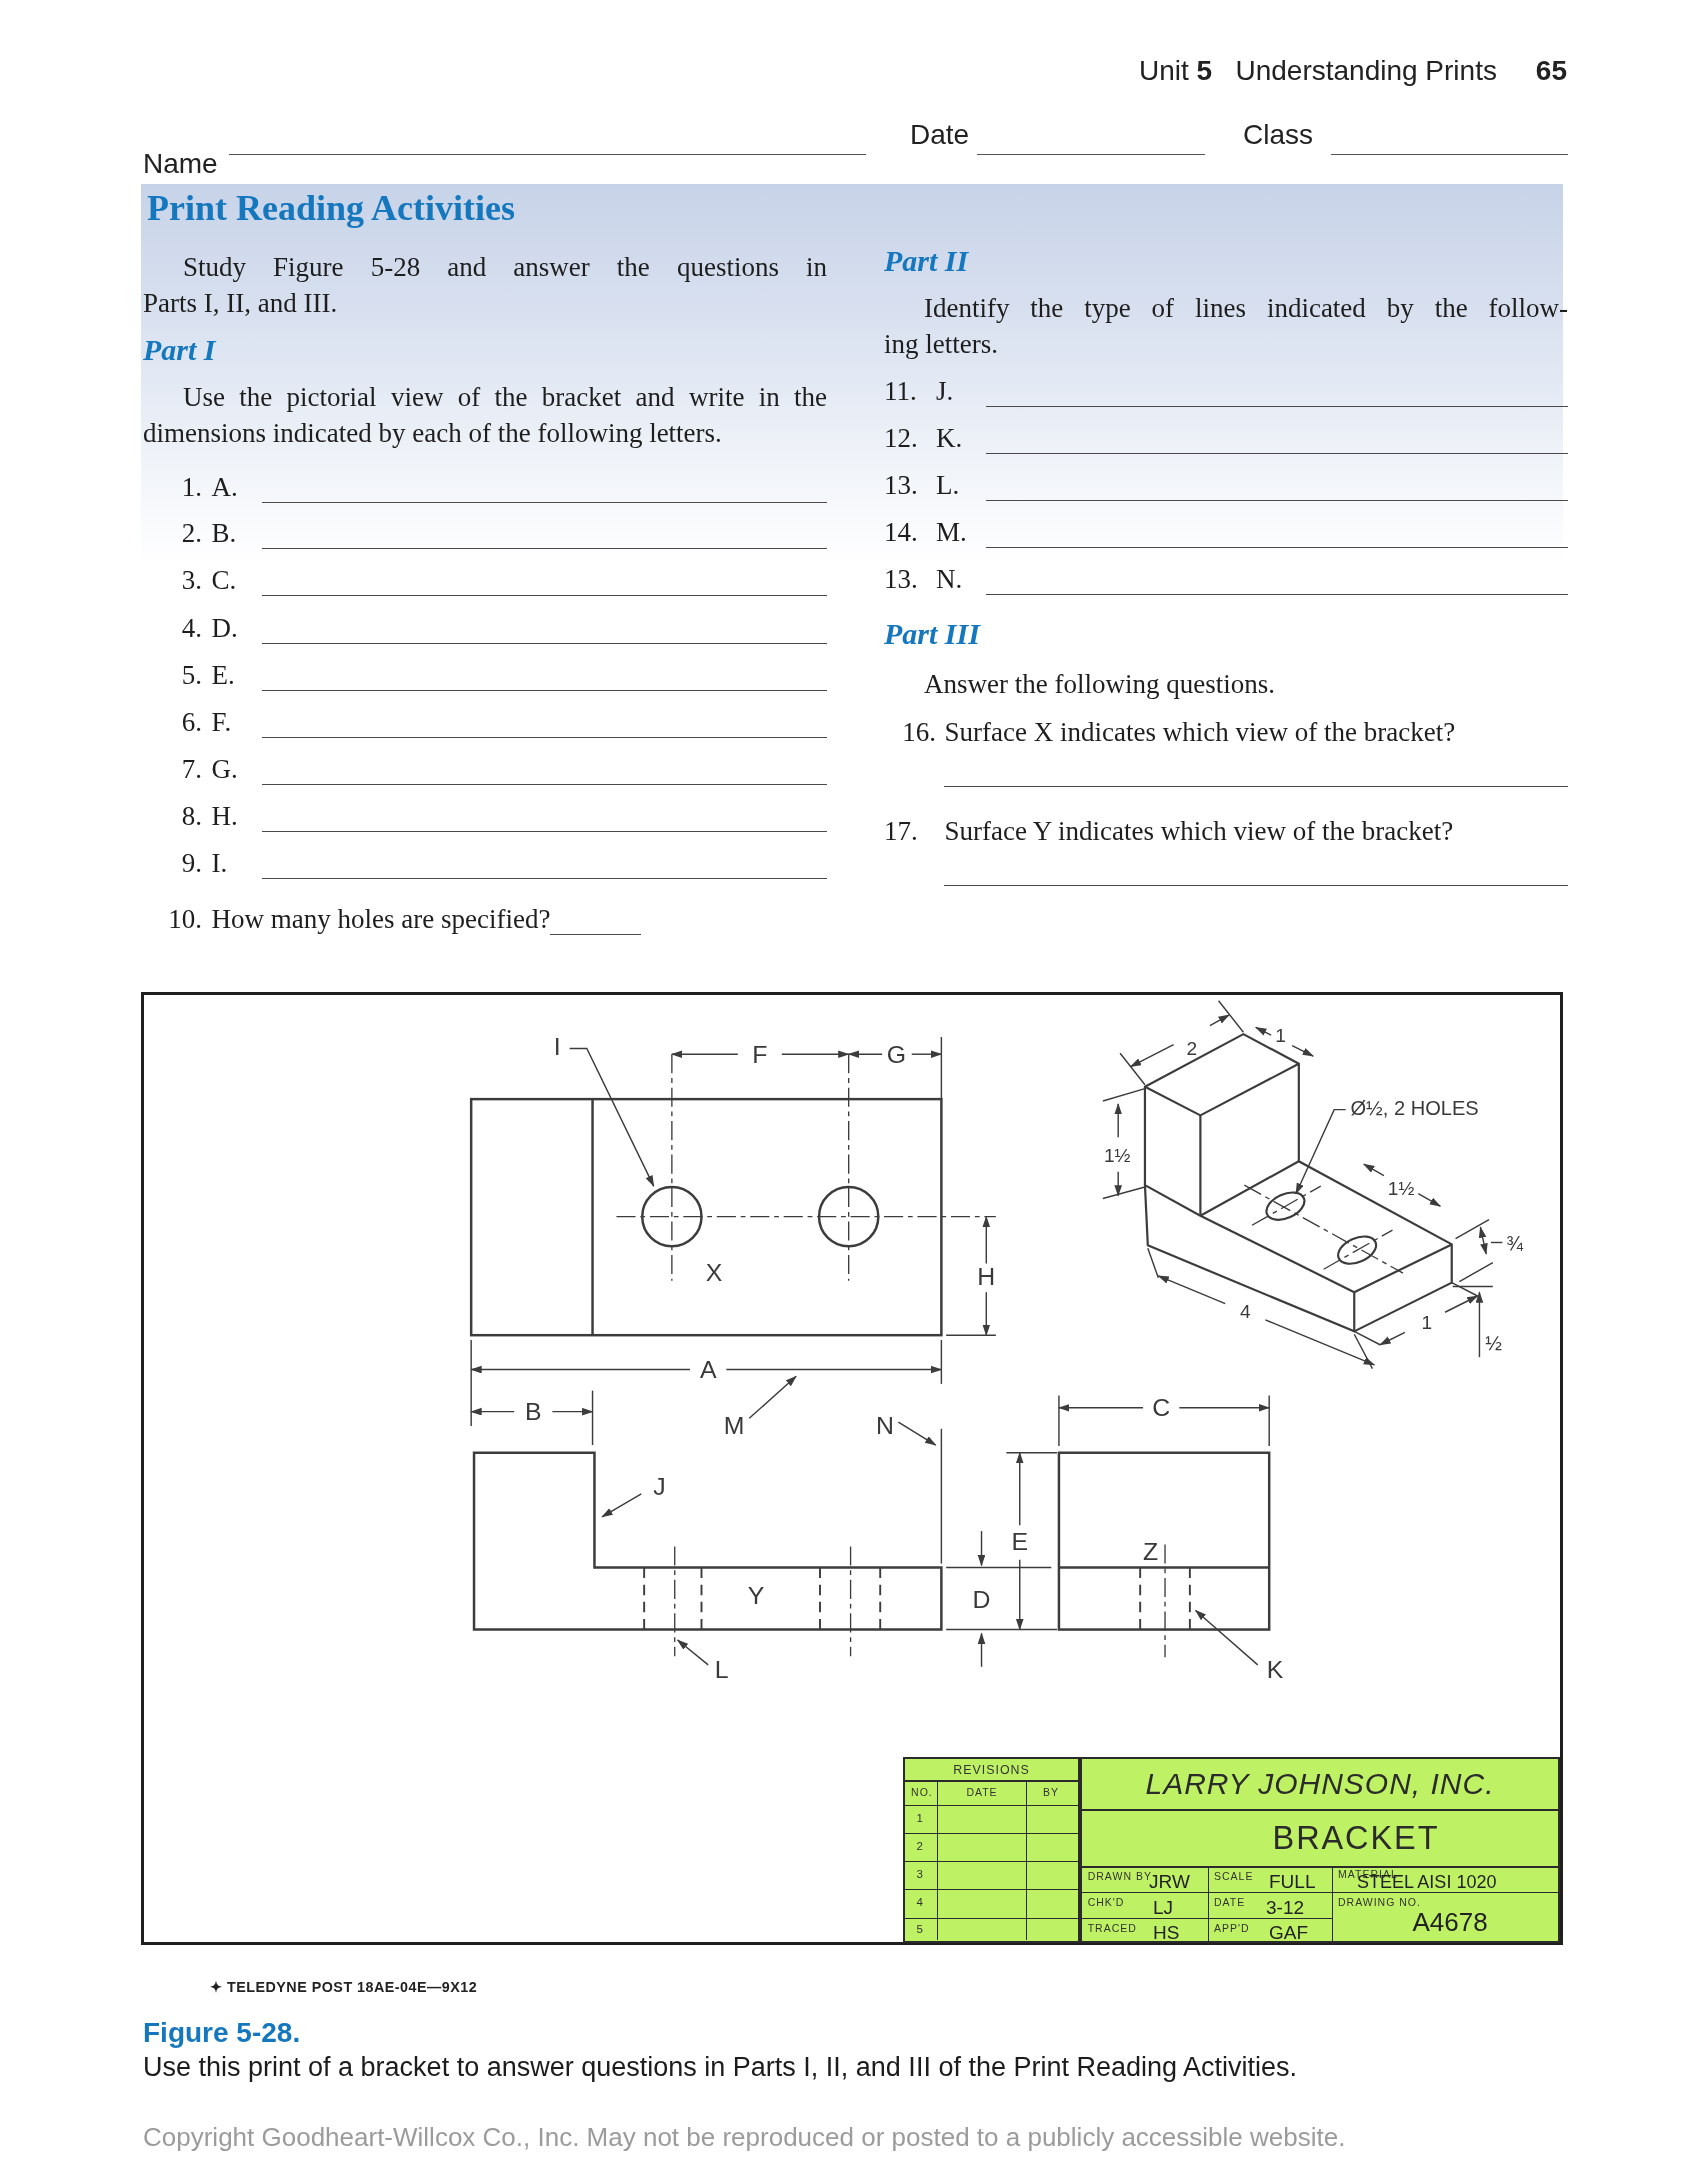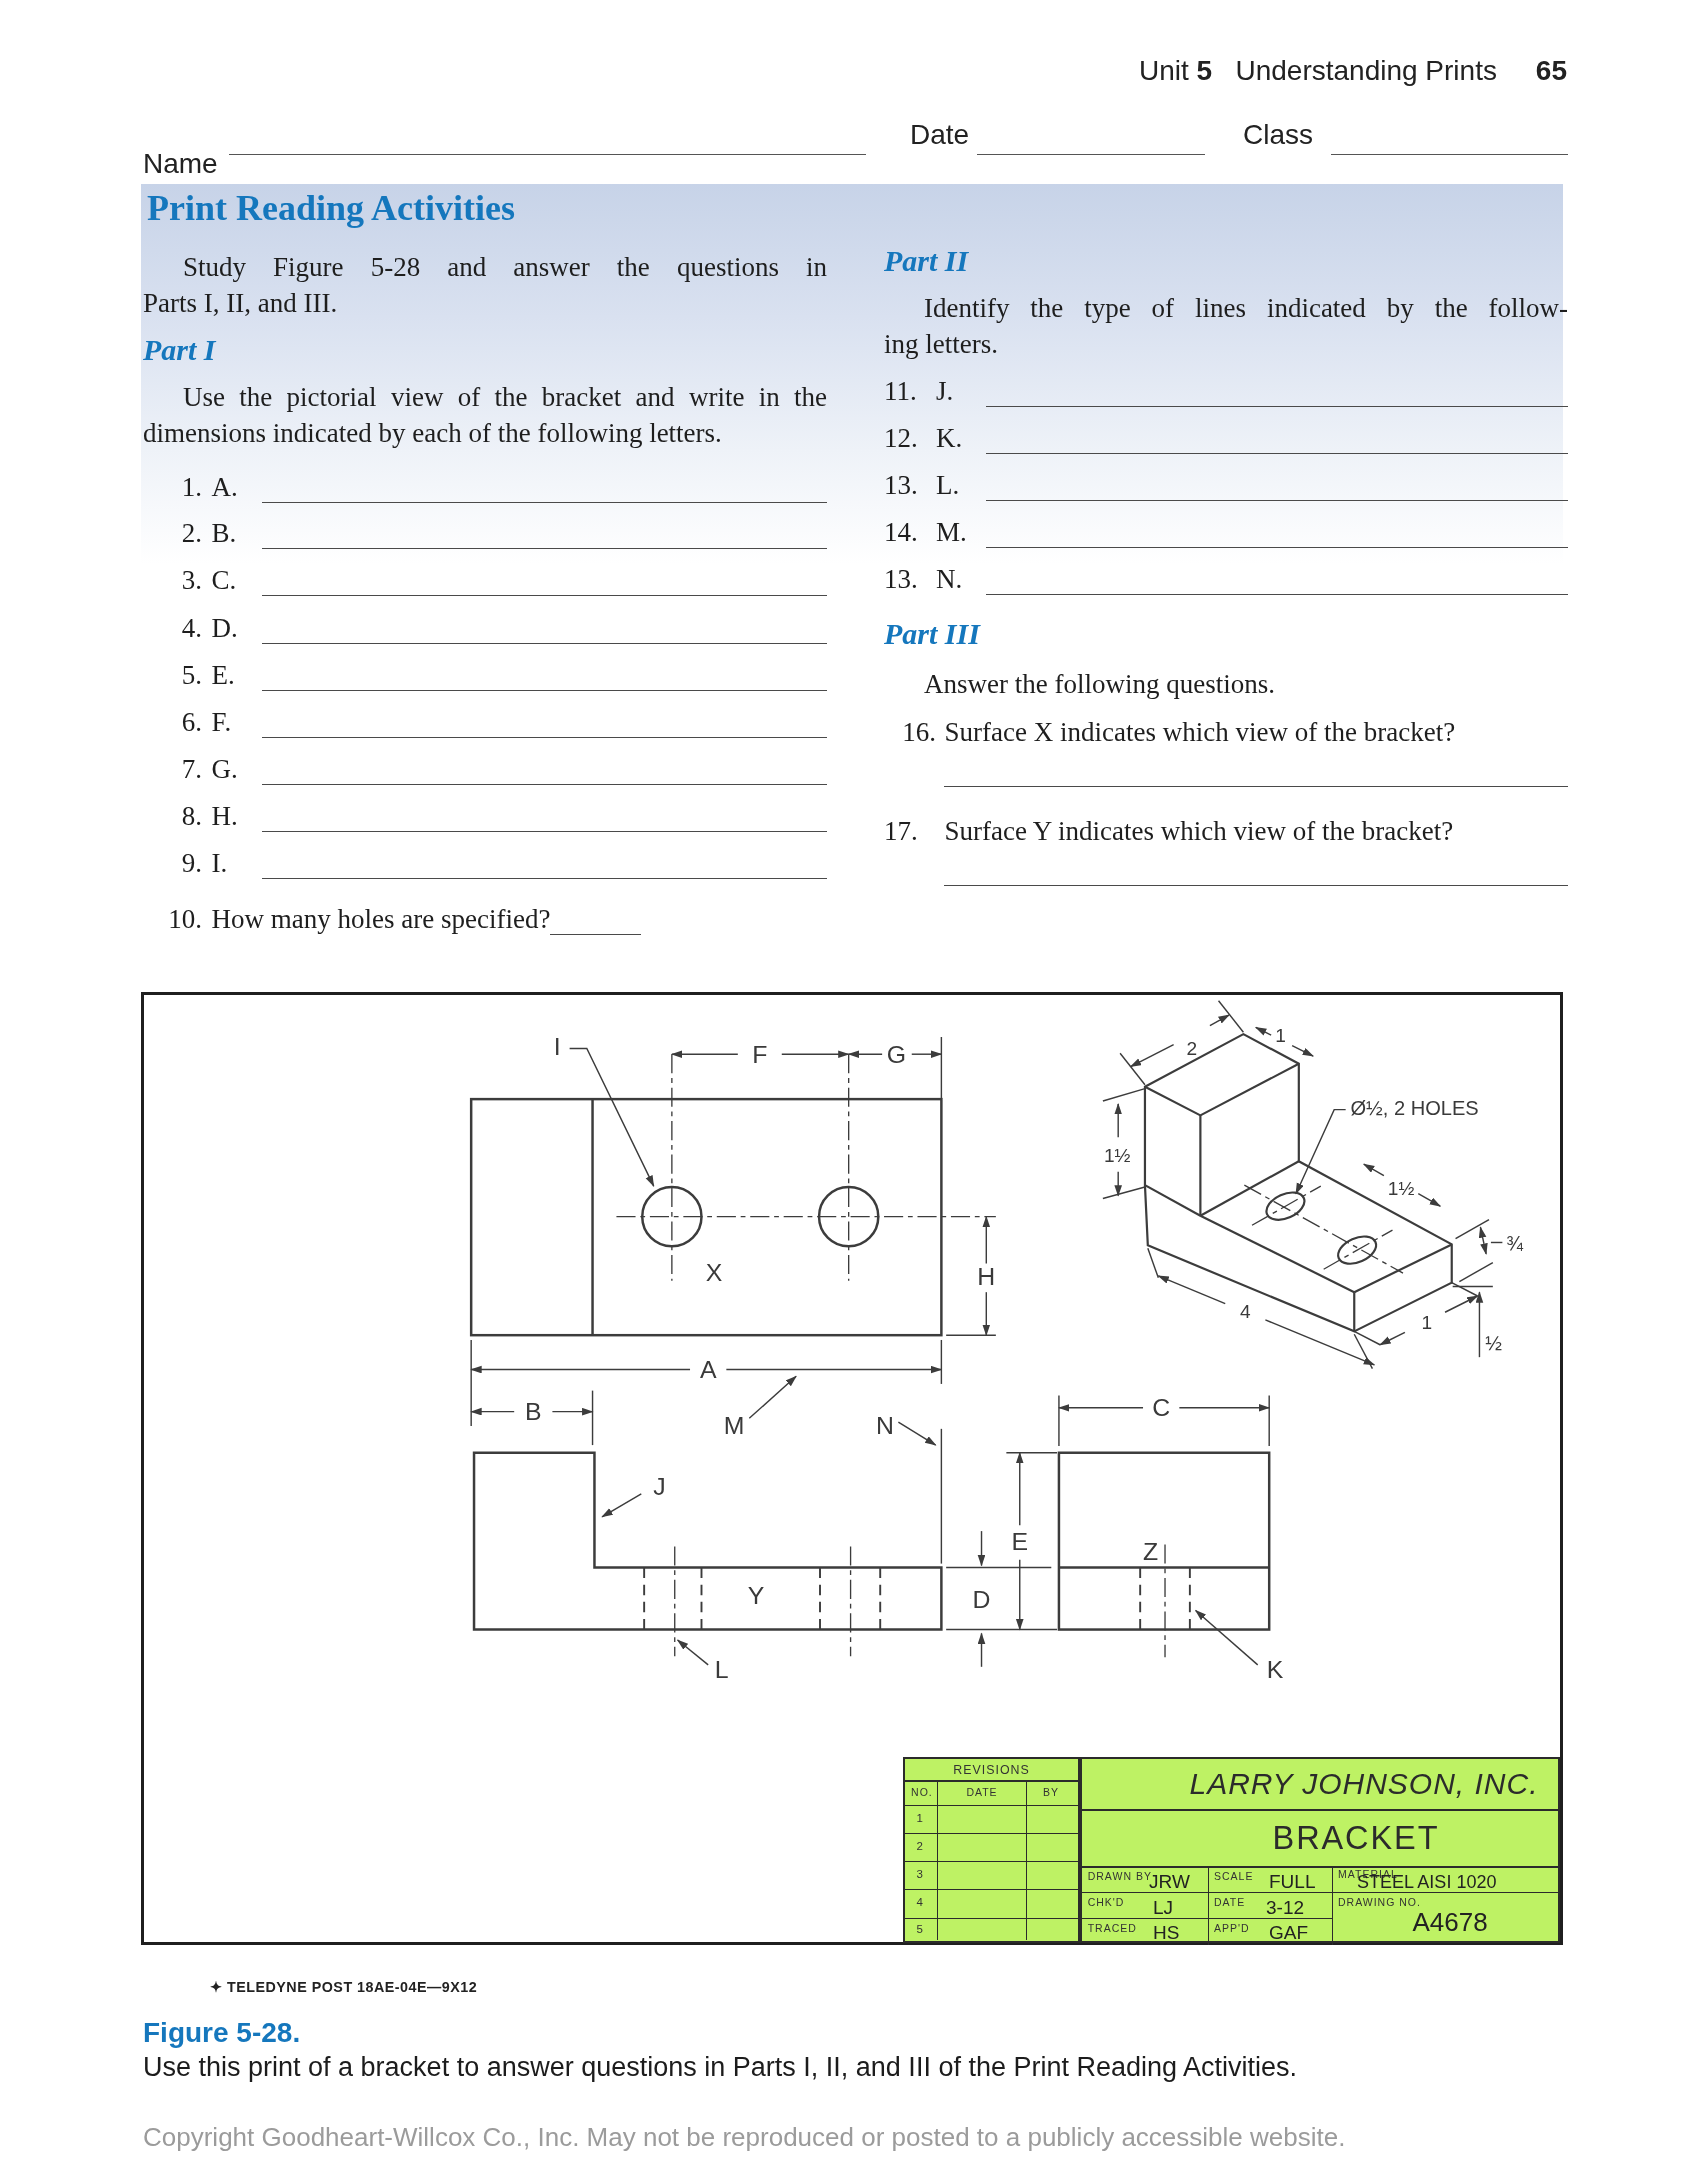--- a/index.html
+++ b/index.html
@@ -345,21 +345,21 @@
     <div class="tb-line" style="top:130px;left:0;width:100%;height:1.4px;"></div>
     <div class="tb-line" style="top:159px;left:0;width:100%;height:1.4px;"></div>
     <div class="rev-num" style="top:53px;left:11.5px;">1</div>
     <div class="rev-num" style="top:81px;left:11.5px;">2</div>
     <div class="rev-num" style="top:109px;left:11.5px;">3</div>
     <div class="rev-num" style="top:137px;left:11.5px;">4</div>
     <div class="rev-num" style="top:164px;left:11.5px;">5</div>
   </div>
 
   <div class="abs tb-box" style="top:1757px;left:1080px;width:480px;height:186px;">
-    <div class="abs company" style="top:7.6px;left:0;width:100%;padding-left:44px;">LARRY JOHNSON, INC.</div>
+    <div class="abs company" style="top:7.6px;left:0;width:100%;">LARRY JOHNSON, INC.</div>
     <div class="tb-line" style="top:50px;left:0;width:100%;height:2.4px;"></div>
     <div class="abs partname" style="top:61px;left:0;width:100%;">BRACKET</div>
     <div class="tb-line" style="top:107px;left:0;width:100%;height:2.4px;"></div>
     <div class="tb-line" style="top:107px;left:126px;width:1.4px;height:79px;"></div>
     <div class="tb-line" style="top:107px;left:250px;width:1.4px;height:79px;"></div>
     <div class="tb-line" style="top:133px;left:0;width:100%;height:1.4px;"></div>
     <div class="tb-line" style="top:159px;left:0;width:251px;height:1.4px;"></div>
 
     <div class="tb-small" style="top:111px;left:5.7px;">DRAWN BY</div>
     <div class="tb-val" style="top:112px;left:67px;">JRW</div>

